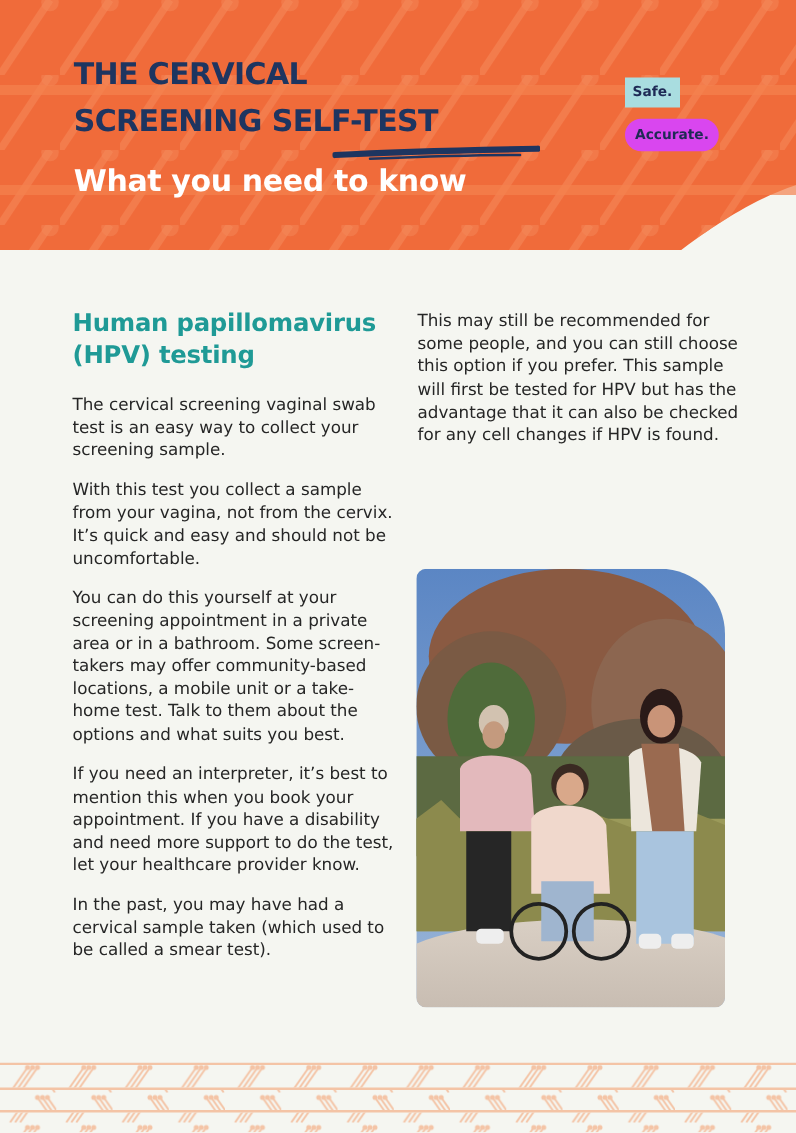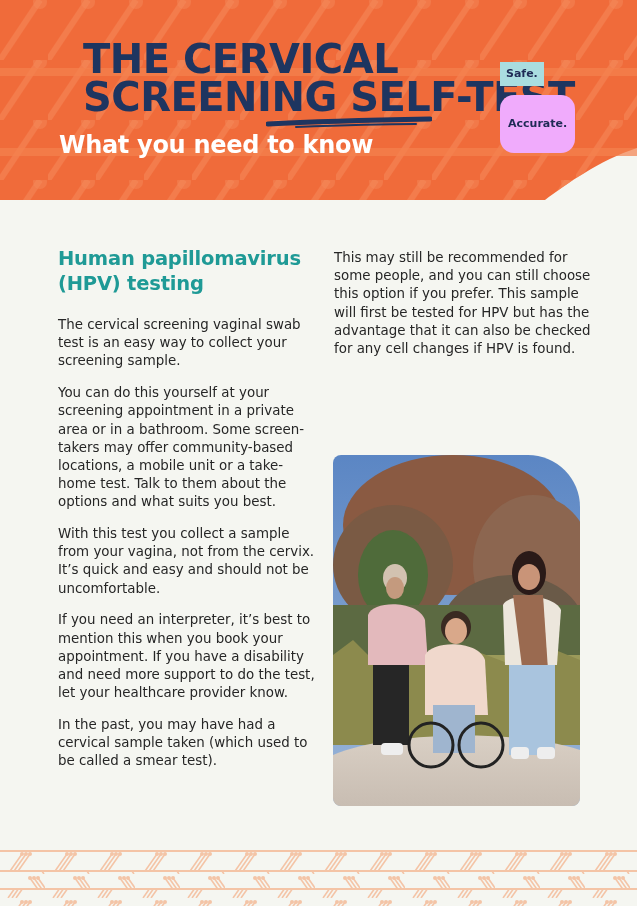--- a/index.html
+++ b/index.html
@@ -12,36 +12,36 @@
     }
     
     .header {
       position: absolute; left: 0; top: 0; width: 637px; height: 200px;
       overflow: hidden;
     }
     .header-bg { position: absolute; left: 0; top: 0; width: 637px; height: 200px; }
     .title {
       position: absolute; left: 59px; top: 40px;
       font-family: "DejaVu Sans", sans-serif; font-weight: bold;
-      color: #1e3560; font-size: 40px; line-height: 38px; letter-spacing: -0.5px; margin-left: 24px;
+      color: #1e3560; font-size: 24px; line-height: 38px; letter-spacing: -0.5px;
     }
     .title .line { display: block; white-space: nowrap; }
     .title .hl { position: relative; display: inline-block; }
     .underline { position: absolute; left: 266px; top: 115px; width: 166px; height: 14px; }
     .subtitle {
       position: absolute; left: 59px; top: 131px;
       font-weight: bold; color: #ffffff; font-size: 24px; line-height: 28px;
       white-space: nowrap; letter-spacing: -0.3px;
     }
     .badge {
       position: absolute; font-weight: bold; color: #1e2a55; white-space: nowrap;
       font-size: 11px; line-height: 20px;
     }
     .badge-safe { left: 500px; top: 62px; background: #a9dde0; padding: 2px 6px; }
-    .badge-acc { left: 500px; top: 95px; background: #f0abfc; padding: 19px 8px; border-radius: 14px; }
+    .badge-acc { left: 500px; top: 95px; background: #d946ef; padding: 3px 8px; border-radius: 14px; }
 
     
     .col { position: absolute; font-size: 13.4px; line-height: 18.2px; color: #262626; }
     .col-left { left: 58px; top: 246px; width: 262px; }
     .col-right { left: 334px; top: 249px; width: 260px; }
     .heading {
       color: #1f9a96; font-weight: bold; font-size: 19.5px; line-height: 25px;
       margin-bottom: 20px; letter-spacing: -0.2px;
     }
     .para { margin-bottom: 13.5px; }
@@ -83,22 +83,22 @@
   </svg>
   <div class="subtitle">What you need to know</div>
 
   <div class="badge badge-safe">Safe.</div>
   <div class="badge badge-acc">Accurate.</div>
 </div>
 
 <div class="col col-left">
   <h2 class="heading">Human papillomavirus (HPV) testing</h2>
   <p class="para">The cervical screening vaginal swab test is an easy way to collect your screening sample.</p>
+  <p class="para">With this test you collect a sample from your vagina, not from the cervix. It’s quick and easy and should not be uncomfortable.</p>
   <p class="para">You can do this yourself at your screening appointment in a private area or in a bathroom. Some screen-takers may offer community-based locations, a mobile unit or a take-home test. Talk to them about the options and what suits you best.</p>
-  <p class="para">With this test you collect a sample from your vagina, not from the cervix. It’s quick and easy and should not be uncomfortable.</p>
   <p class="para">If you need an interpreter, it’s best to mention this when you book your appointment. If you have a disability and need more support to do the test, let your healthcare provider know.</p>
   <p class="para">In the past, you may have had a cervical sample taken (which used to be called a smear test).</p>
 </div>
 
 <div class="col col-right">
   <p class="para">This may still be recommended for some people, and you can still choose this option if you prefer. This sample will first be tested for HPV but has the advantage that it can also be checked for any cell changes if HPV is found.</p>
 </div>
 
 <div class="photo" role="img" aria-label="Three women laughing on a gravel path outdoors, one using a wheelchair, autumn trees behind">
   <svg width="247" height="351" viewBox="0 0 247 351">

